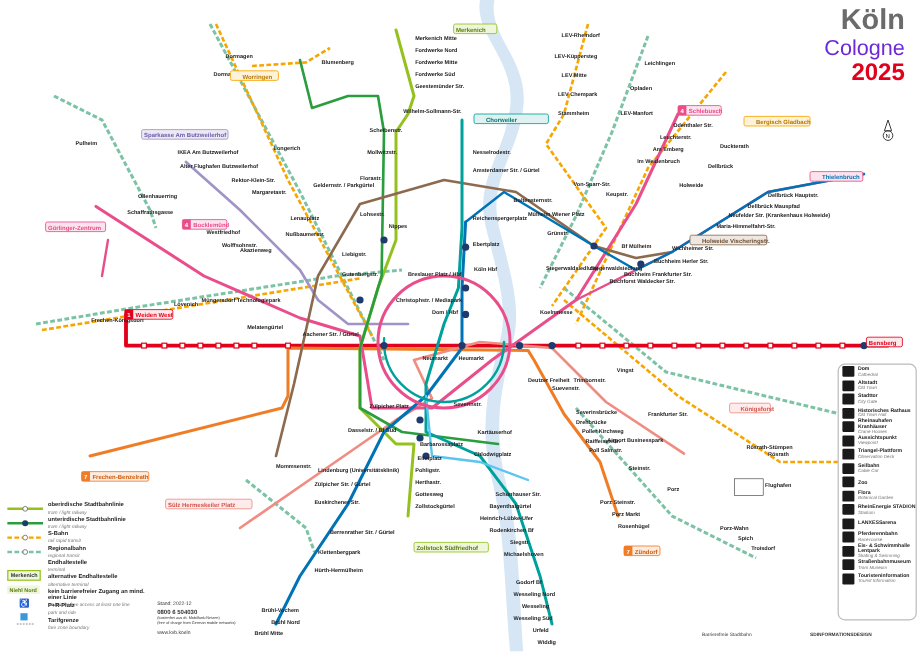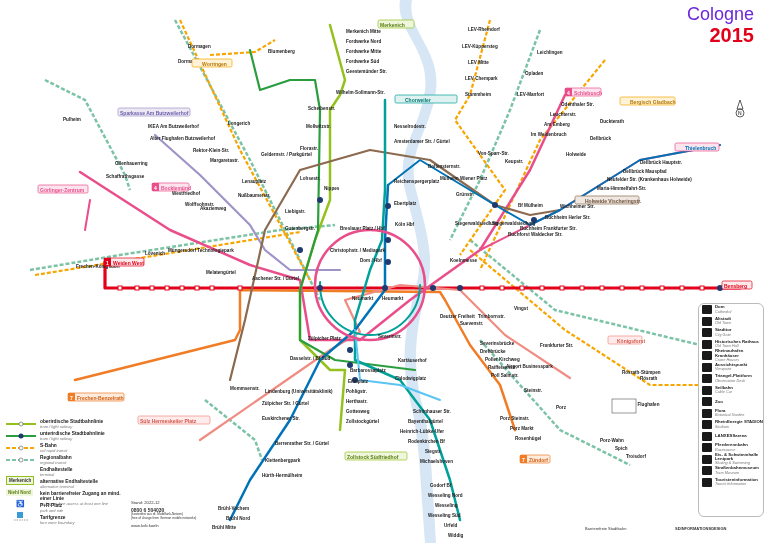--- a/index.html
+++ b/index.html
@@ -327,22 +327,23 @@
     <rect x="192" y="59" width="40" height="8" rx="1.5" fill="#fef2d9" stroke="#f7a600" stroke-width="0.7"></rect>
     <text class="term" x="202" y="65.5" fill="#b67700">Worringen</text>
   </g>
 
   <g>
     <rect x="612" y="399" width="24" height="14" fill="#fff" stroke="#333" stroke-width="0.5"></rect>
   </g>
 </svg>
 
 <div class="title-box">
+  <div class="title-main">Köln</div>
   <div class="title-sub">Cologne</div>
-  <div class="title-year">2015</div>
+  <div class="title-year">2025</div>
 </div>
 
 <div class="compass">
   <svg width="12" height="20" viewBox="0 0 12 20">
       <path d="M6 0 L9 9 L3 9 Z" fill="none" stroke="#333" stroke-width="0.8"></path>
       <circle cx="6" cy="13" r="4" fill="none" stroke="#333" stroke-width="0.8"></circle>
       <text x="4" y="15" font-size="5" font-family="Liberation Sans, sans-serif">N</text>
     </svg>
 </div>
 

